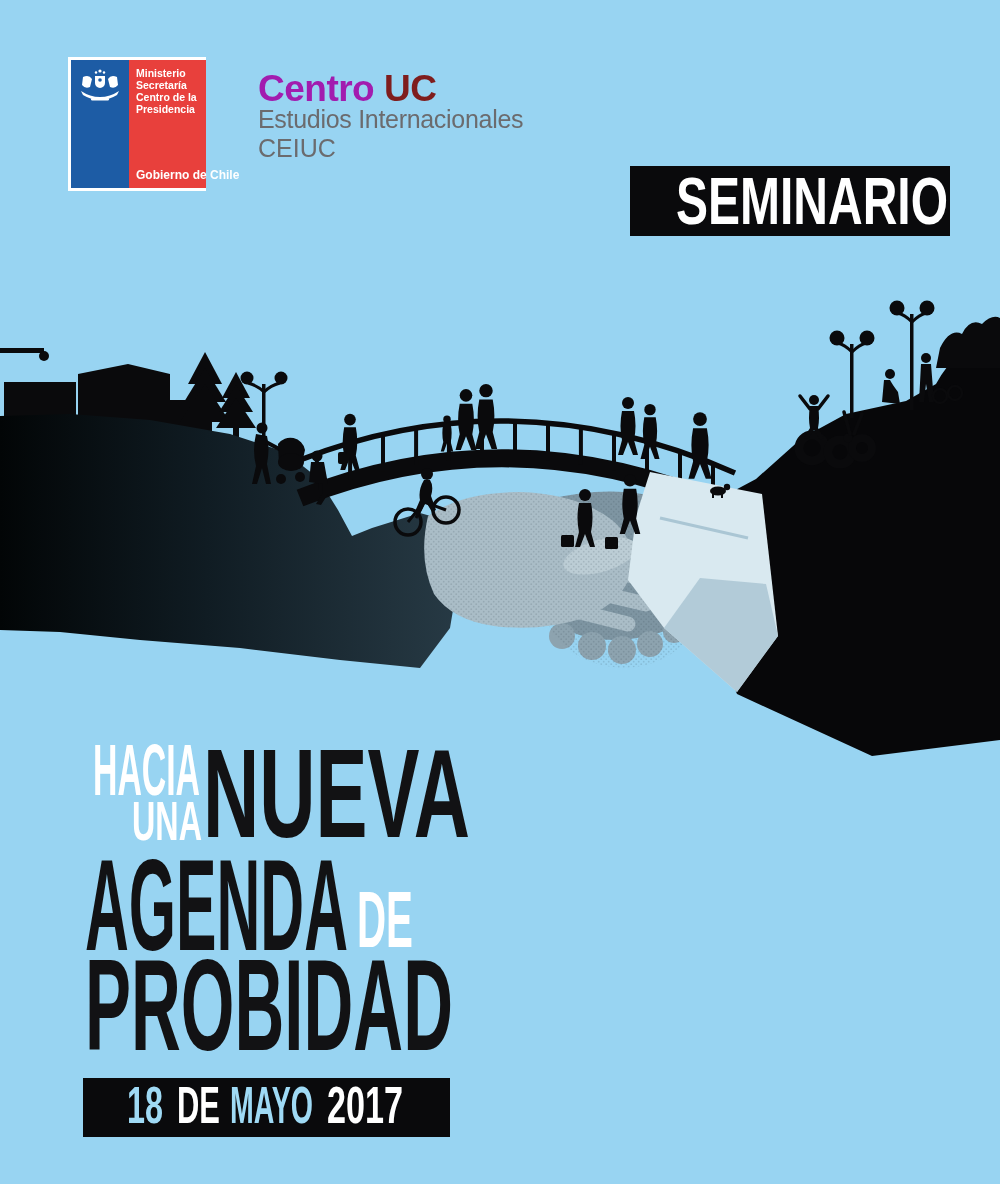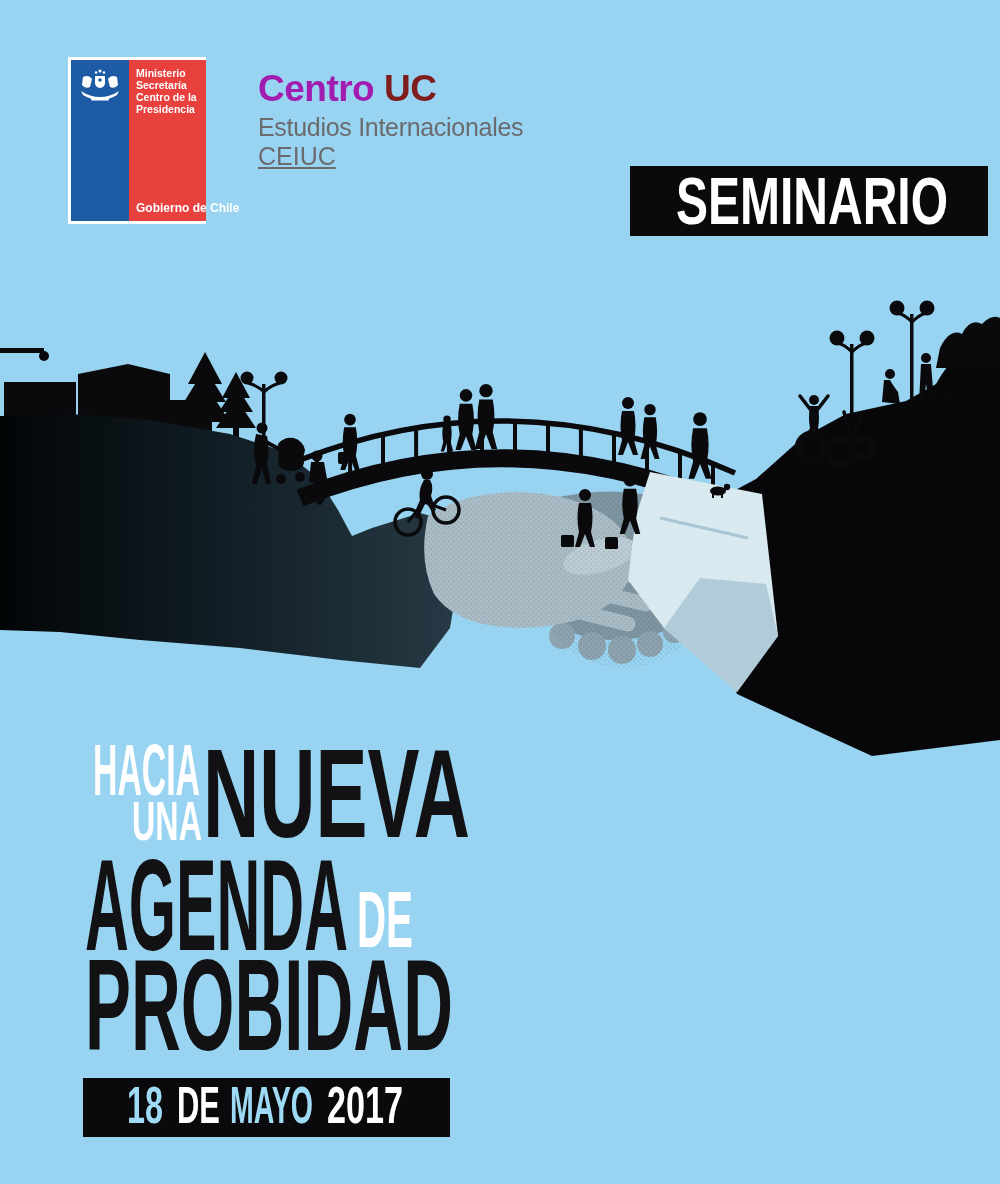--- a/index.html
+++ b/index.html
@@ -1,39 +1,39 @@
 <!DOCTYPE html>
 <html><head>
 <meta charset="utf-8">
 <style>
   html,body{margin:0;padding:0;background:#ffffff;}
   .poster{
     position:relative;width:1000px;height:1184px;overflow:hidden;
     background:#98d4f2;font-family:"Liberation Sans", sans-serif;
   }
   
-  .gov-logo{position:absolute;left:68px;top:57px;width:138px;height:167px;
+  .gov-logo{position:absolute;left:68px;top:57px;width:138px;height:134px;
     background:#ffffff;padding:0;box-sizing:border-box;display:flex;}
   .gov-logo-inner{display:flex;margin:3px;flex:1;}
   .gov-blue{width:58px;background:#1d5ca5;position:relative;}
   .gov-red{width:77px;background:#e8403c;position:relative;}
   .gov-crest{position:absolute;left:50%;top:7px;transform:translateX(-50%);}
   .ministry-lines{position:absolute;left:7px;top:7px;color:#fff;
     font-size:10.5px;font-weight:bold;line-height:1.15;letter-spacing:0;}
   .gov-footer{position:absolute;left:7px;bottom:6px;color:#fff;
     font-size:12px;font-weight:bold;white-space:nowrap;}
   
   .brand{position:absolute;left:258px;top:70px;line-height:1;}
   .brand-line1{font-size:37px;font-weight:bold;letter-spacing:-0.5px;}
   .brand-name{color:#a21caf;}
   .brand-suffix{color:#7f1d1d;}
-  .brand-line2{margin-top:8px;font-size:25px;color:#6b6b6e;letter-spacing:-0.3px;}
-  .brand-line3{margin-top:4px;font-size:25px;color:#6b6b6e;text-decoration:underline;}
-  
-  .seminar-banner{position:absolute;left:630px;top:166px;width:358px;height:70px;background:#0a0a0c;}
+  .brand-line2{font-size:25px;color:#6b6b6e;letter-spacing:-0.3px;}
+  .brand-line3{margin-top:4px;font-size:25px;color:#6b6b6e;}
+  
+  .seminar-banner{position:absolute;left:630px;top:166px;width:320px;height:70px;background:#0a0a0c;}
   .seminar-banner svg{display:block;}
   .seminar-text{fill:#ffffff;font-family:"Liberation Sans",sans-serif;font-weight:bold;font-size:66px;}
   
   .scene{position:absolute;left:0;top:288px;width:1000px;height:472px;}
   
   .title-block{position:absolute;left:60px;top:730px;width:440px;height:430px;}
   .tw{fill:#ffffff;font-family:"Liberation Sans",sans-serif;font-weight:bold;}
   .tb{fill:#121214;font-family:"Liberation Sans",sans-serif;font-weight:bold;}
   .date-rect{fill:#0a0a0c;}
   .dt-blue{fill:#9fdaf5;font-family:"Liberation Sans",sans-serif;font-weight:bold;font-size:52px;}

